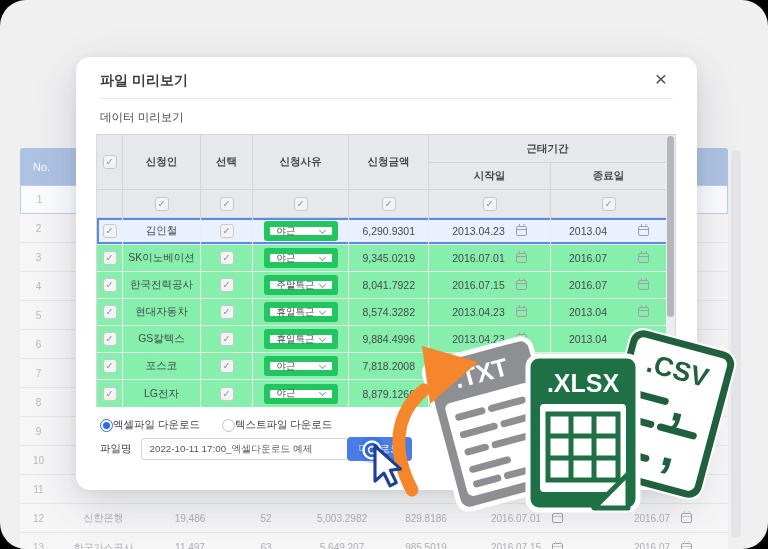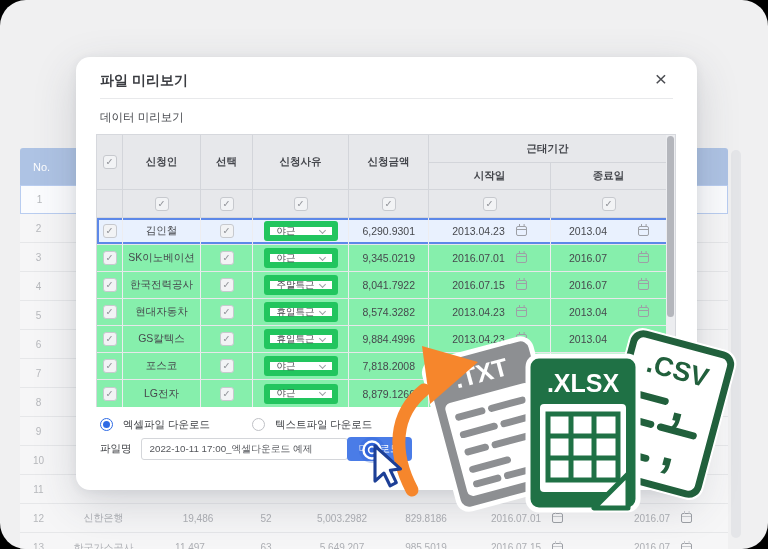--- a/index.html
+++ b/index.html
@@ -55,21 +55,21 @@
         transform:rotate(45deg);margin:0 7px 2px 0;}
   .cal{display:inline-block;width:11px;height:10px;border:1.2px solid #9da0a6;border-radius:2px;
        position:relative;color:#9da0a6;margin-left:11px;flex:none;}
   .cal::before{content:"";position:absolute;left:0;right:0;top:2.2px;border-top:1.2px solid currentColor;}
   .cal::after{content:"";position:absolute;top:-2.8px;left:2px;width:1.4px;height:2.8px;background:currentColor;
               box-shadow:4.6px 0 0 currentColor;}
   .vscroll{position:absolute;right:0;top:0;width:9px;height:271px;background:#ecedf0;}
   .vthumb{position:absolute;right:1px;top:1px;width:7px;height:181px;background:#b4b6bc;border-radius:4px;}
 
   
-  .radios{position:absolute;left:24px;top:361px;display:flex;align-items:flex-start;gap:10px;font-size:10.5px;color:#3f4145;}
+  .radios{position:absolute;left:24px;top:361px;display:flex;align-items:flex-end;gap:0;font-size:10.5px;color:#3f4145;}
   .radio{width:13px;height:13px;border-radius:50%;border:1.5px solid #bfc1c6;background:#fff;flex:none;}
   .radio.on{border-color:#2e6be5;display:flex;align-items:center;justify-content:center;}
   .radio.on::after{content:"";width:7px;height:7px;border-radius:50%;background:#2e6be5;}
   .radio-gap{width:22px;}
   .fname{position:absolute;left:24px;top:381px;display:flex;align-items:center;font-size:10.5px;color:#3f4145;}
   .fname input{width:207px;height:22px;margin-left:9px;border:1px solid #d4d6da;border-radius:3px;
                font-size:9.8px;color:#55575c;padding:0 8px;outline:none;background:#fff;}
   .dl-btn{position:absolute;left:271px;top:380px;width:65px;height:24px;background:#4a7ce7;border:none;border-radius:4px;
           color:#fff;font-size:10.5px;display:flex;align-items:center;justify-content:center;}
 
@@ -119,21 +119,21 @@
   <div class="bg-row" style="top:446px;">
         <div class="bg-no">10</div>
       </div>
   <div class="bg-row" style="top:475px;">
         <div class="bg-no">11</div>
       </div>
 
   <div class="bg-row" style="top:504px;">
     <div class="bg-no">12</div>
     <div class="bg-cell" style="left:37px;width:93px;">신한은행</div>
-    <div class="bg-cell" style="left:138px;width:80px;">19,486</div>
+    <div class="bg-cell" style="left:130px;width:80px;">19,486</div>
     <div class="bg-cell" style="left:210px;width:72px;">52</div>
     <div class="bg-cell" style="left:282px;width:80px;">5,003.2982</div>
     <div class="bg-cell" style="left:362px;width:88px;">829.8186</div>
     <div class="bg-cell" style="left:452px;width:110px;">
       <span>2016.07.01</span>
           <i class="cal bg-cal"></i>
     </div>
     <div class="bg-cell" style="left:588px;width:110px;">
       <span>2016.07</span>
           <i class="cal bg-cal"></i>

